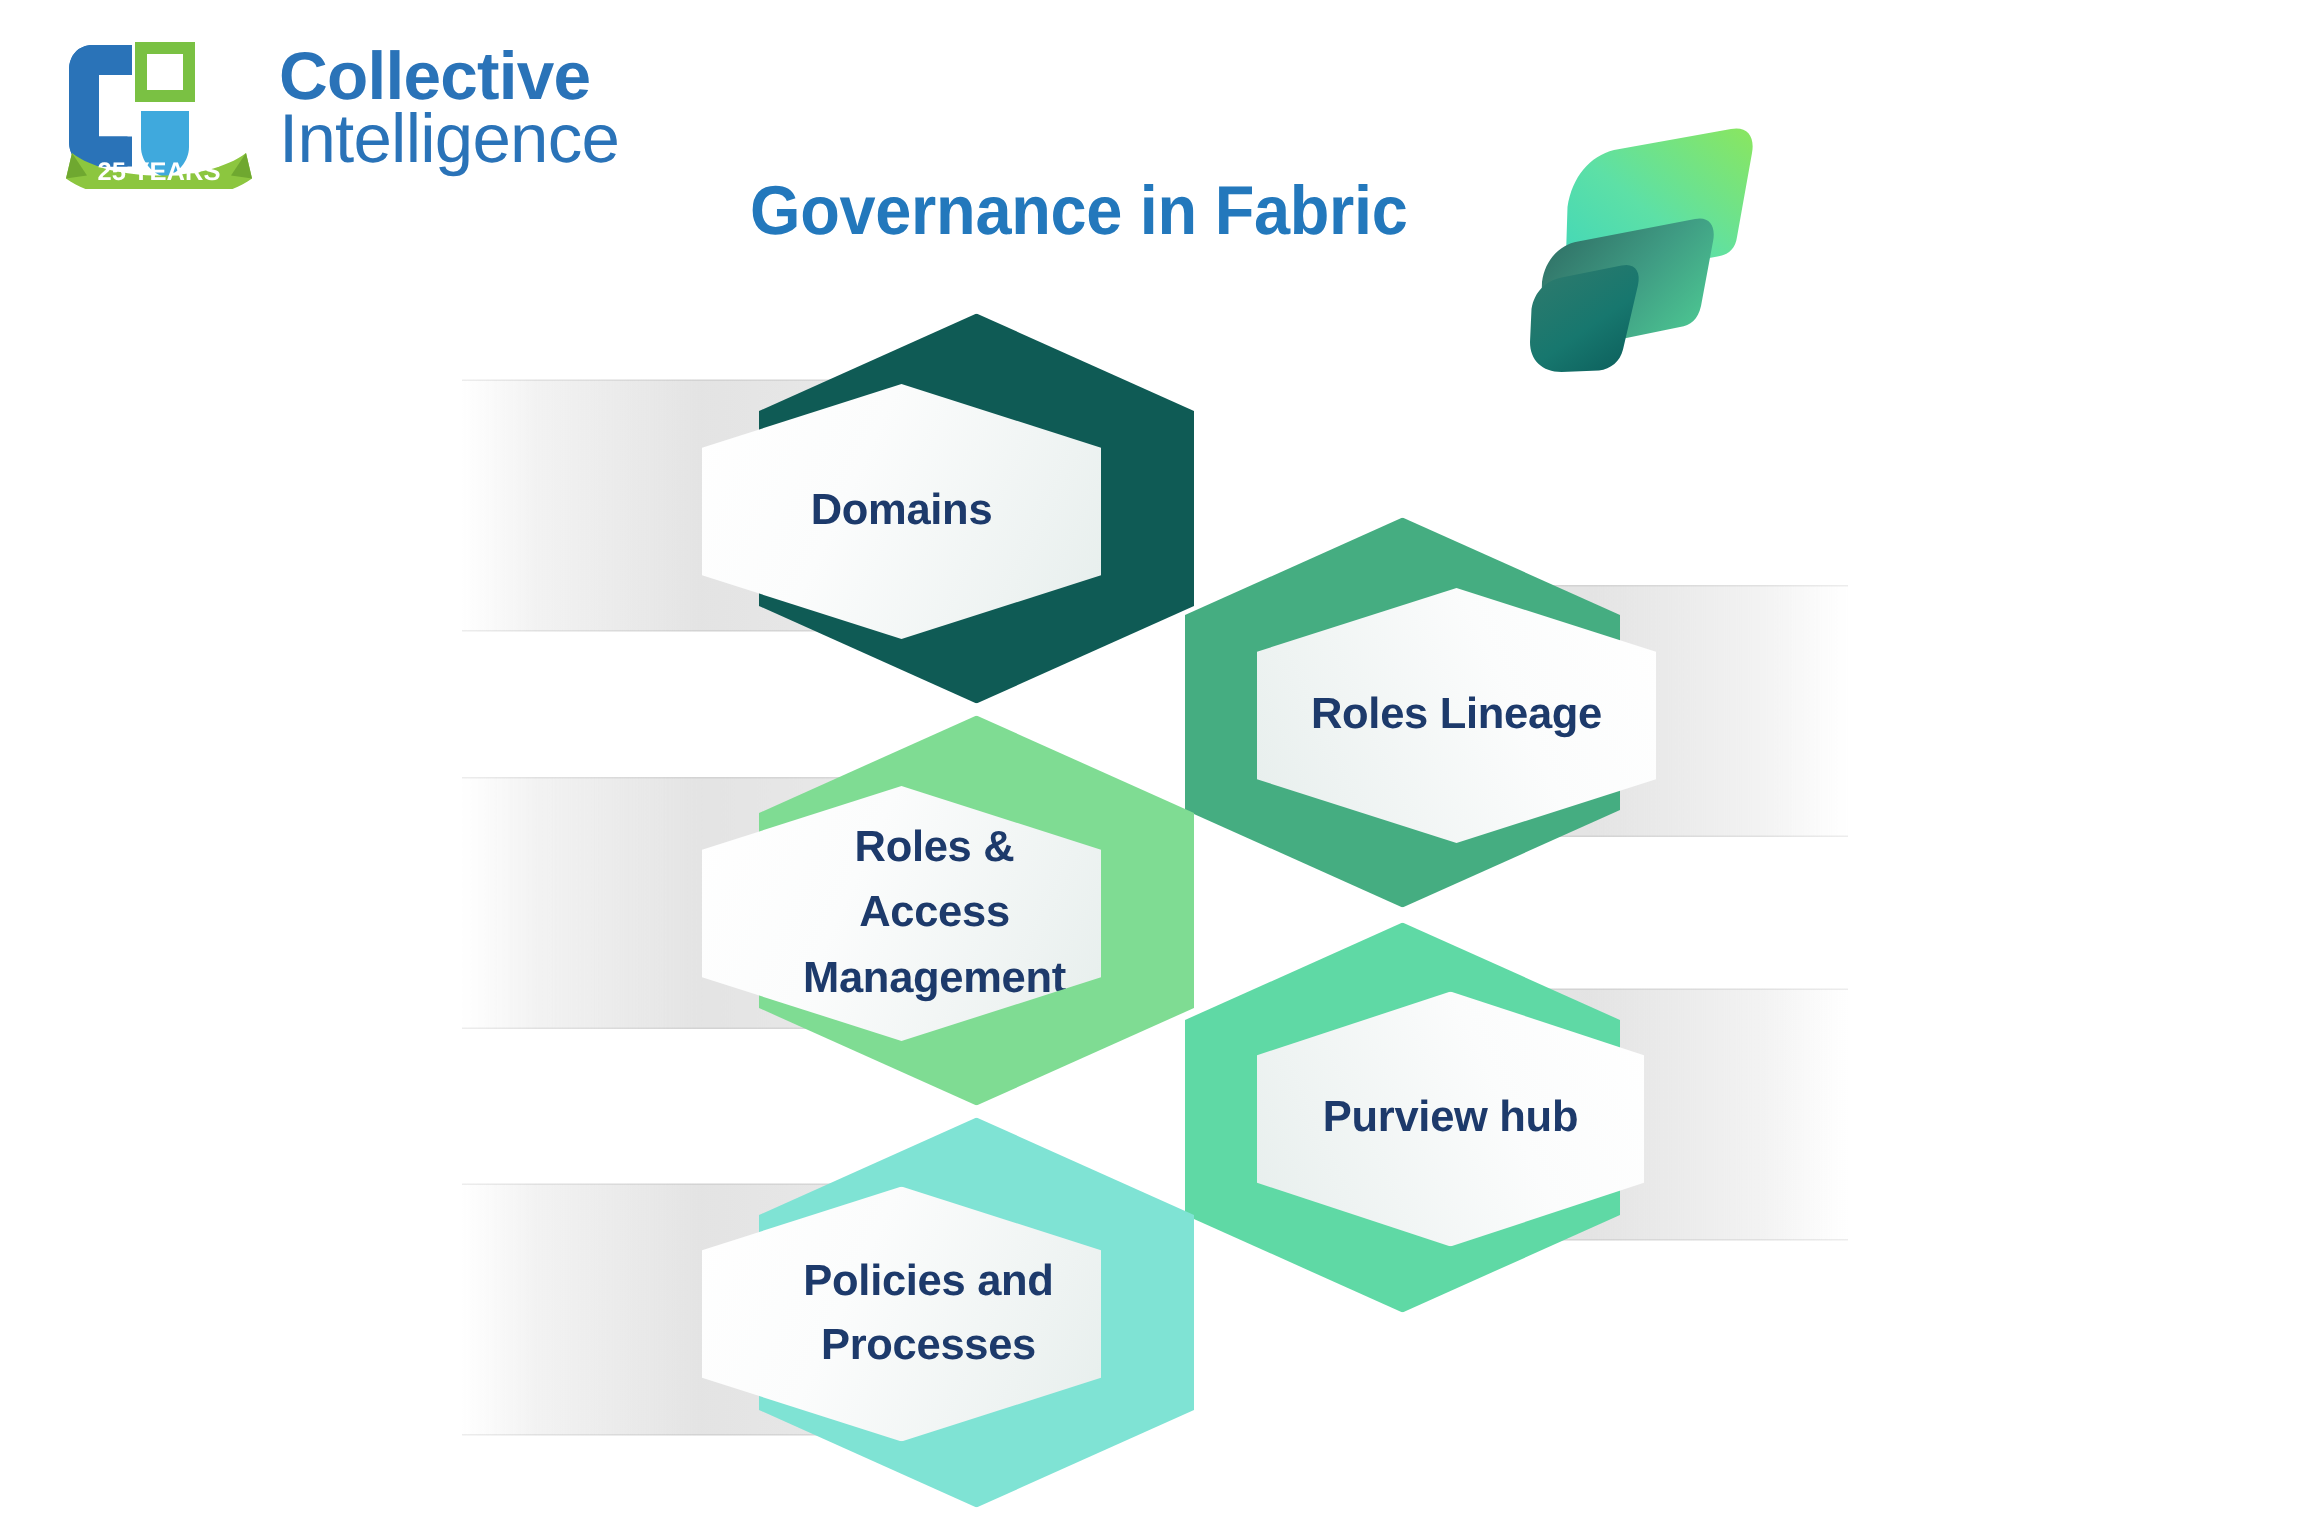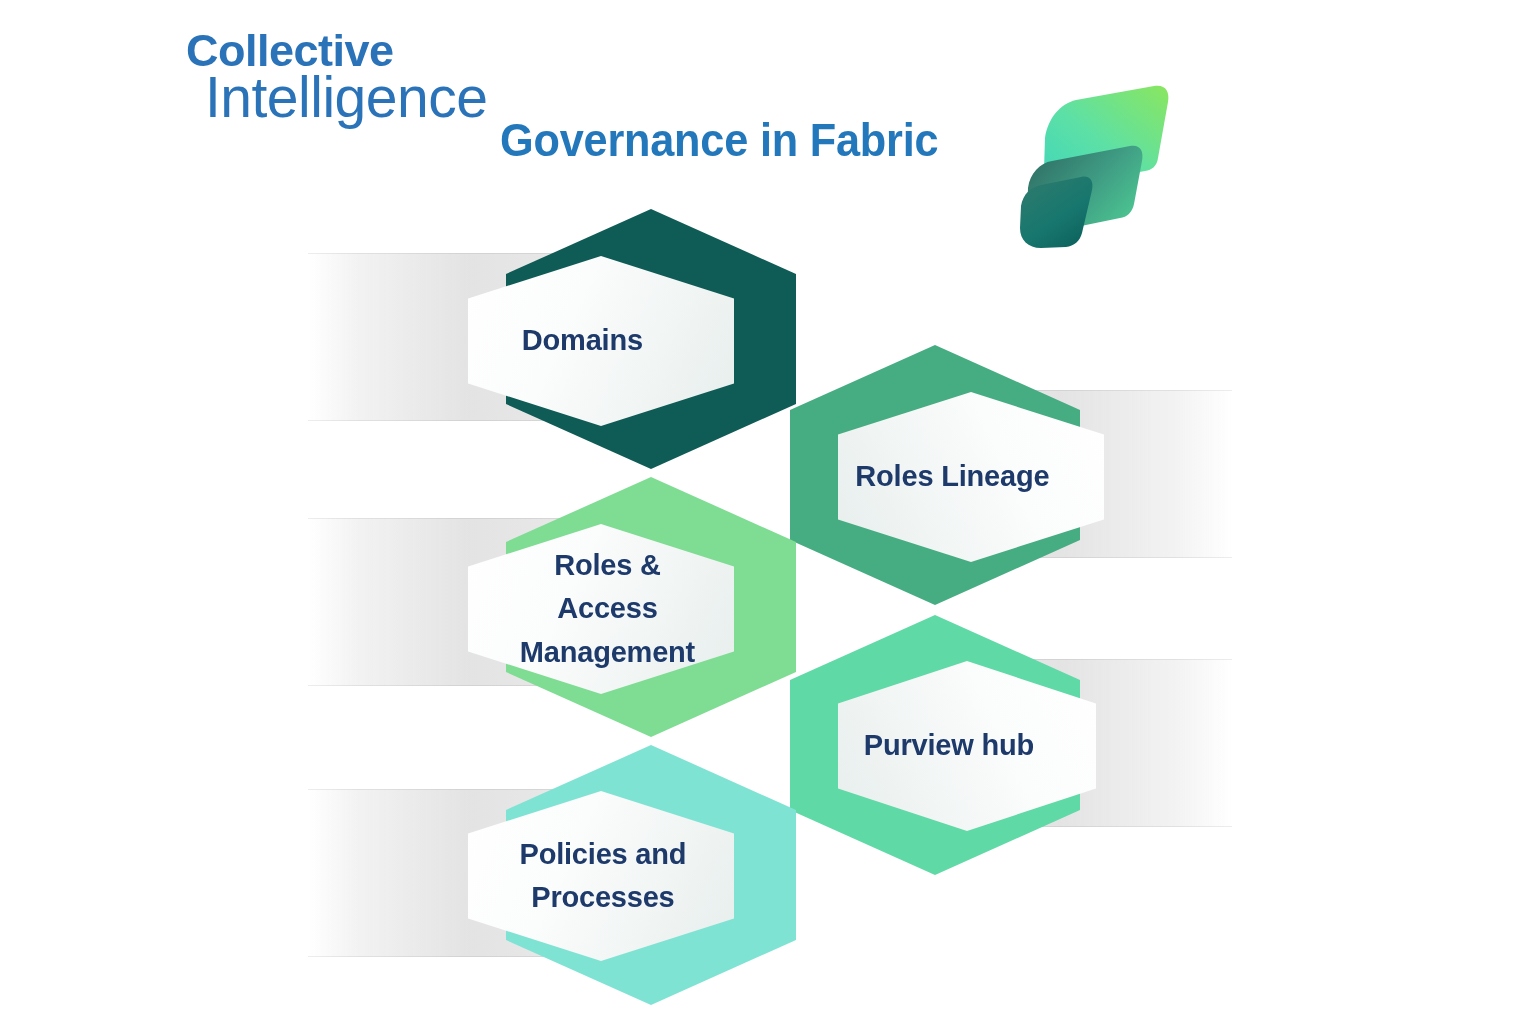--- a/index.html
+++ b/index.html
@@ -39,21 +39,21 @@
     line-height: 0.92;
   }
   .brand-line1, .brand-line2 {
     display: block;
     color: #2a73b8;
     font-size: 45px;
     letter-spacing: -0.5px;
     white-space: nowrap;
   }
   .brand-line1 { font-weight: bold; }
-  .brand-line2 { font-weight: normal; font-size: 57px; margin-left: 19px; }
+  .brand-line2 { font-weight: normal; font-size: 46px; }
 
   
   .title {
     position: absolute;
     left: 500px; top: 113px;
     font-size: 46px;
     font-weight: bold;
     color: #2378bc;
     letter-spacing: -0.2px;
     white-space: nowrap;
@@ -104,20 +104,21 @@
   .hex-outer {
     position: absolute;
     clip-path: polygon(50% 0%, 100% 25%, 100% 75%, 50% 100%, 0% 75%, 0% 25%);
   }
   
   .hex-inner {
     position: absolute;
     clip-path: polygon(50% 0%, 100% 25%, 100% 75%, 50% 100%, 0% 75%, 0% 25%);
     display: flex;
     align-items: center;
+    justify-content: center;
     filter: drop-shadow(2px 3px 4px rgba(0,0,0,0.20));
   }
   .hex-inner.lean-left {
     background: linear-gradient(115deg, #ffffff 0%, #fbfcfc 38%, #eef3f2 78%, #e6eeec 100%);
   }
   .hex-inner.lean-right {
     background: linear-gradient(245deg, #ffffff 0%, #fbfcfc 38%, #eef3f2 78%, #e6eeec 100%);
   }
   .hex-label {
     color: #1d3a6b;
@@ -128,20 +129,36 @@
     width: 86%;
     letter-spacing: -0.2px;
   }
 </style>
 </head>
 <body>
 
 <div class="stage">
 
   <div class="brand">
+    <div class="brand-mark">
+      <svg viewBox="0 0 136 104" width="136" height="104" aria-hidden="true">
+
+        <path d="M43 8 H20 C10 8 4 15 4 25 V72 C4 82 10 89 20 89 H43 V69 H24 V28 H43 Z" fill="#2a73b8"></path>
+        <path d="M20 8 H46 V28 H24 V69 H46 V89 H20 C10 89 4 82 4 72 V25 C4 15 10 8 20 8 Z" fill="#2a73b8"></path>
+
+        <rect x="52" y="10" width="32" height="32" fill="none" stroke="#7ac143" stroke-width="8"></rect>
+
+        <path d="M52 52 H84 V76 C84 86 76 94 68 96 C60 94 52 86 52 76 Z" fill="#3fa9dd"></path>
+
+        <path d="M6 80 C32 100 96 100 122 80 L126 97 C96 118 32 118 2 97 Z" fill="#8cc63f"></path>
+        <path d="M6 80 L2 97 L16 95 Z" fill="#6fa830"></path>
+        <path d="M122 80 L126 97 L112 95 Z" fill="#6fa830"></path>
+        <text x="64" y="98" font-family="Liberation Sans, sans-serif" font-size="17" font-weight="bold" fill="#ffffff" text-anchor="middle">25 YEARS</text>
+      </svg>
+    </div>
     <div class="brand-text">
       <span class="brand-line1">Collective</span>
       <span class="brand-line2">Intelligence</span>
     </div>
   </div>
 
   <div class="title">Governance in Fabric</div>
 
   <div class="fabric-logo">
     <svg viewBox="0 0 180 168" width="180" height="168" aria-hidden="true">

